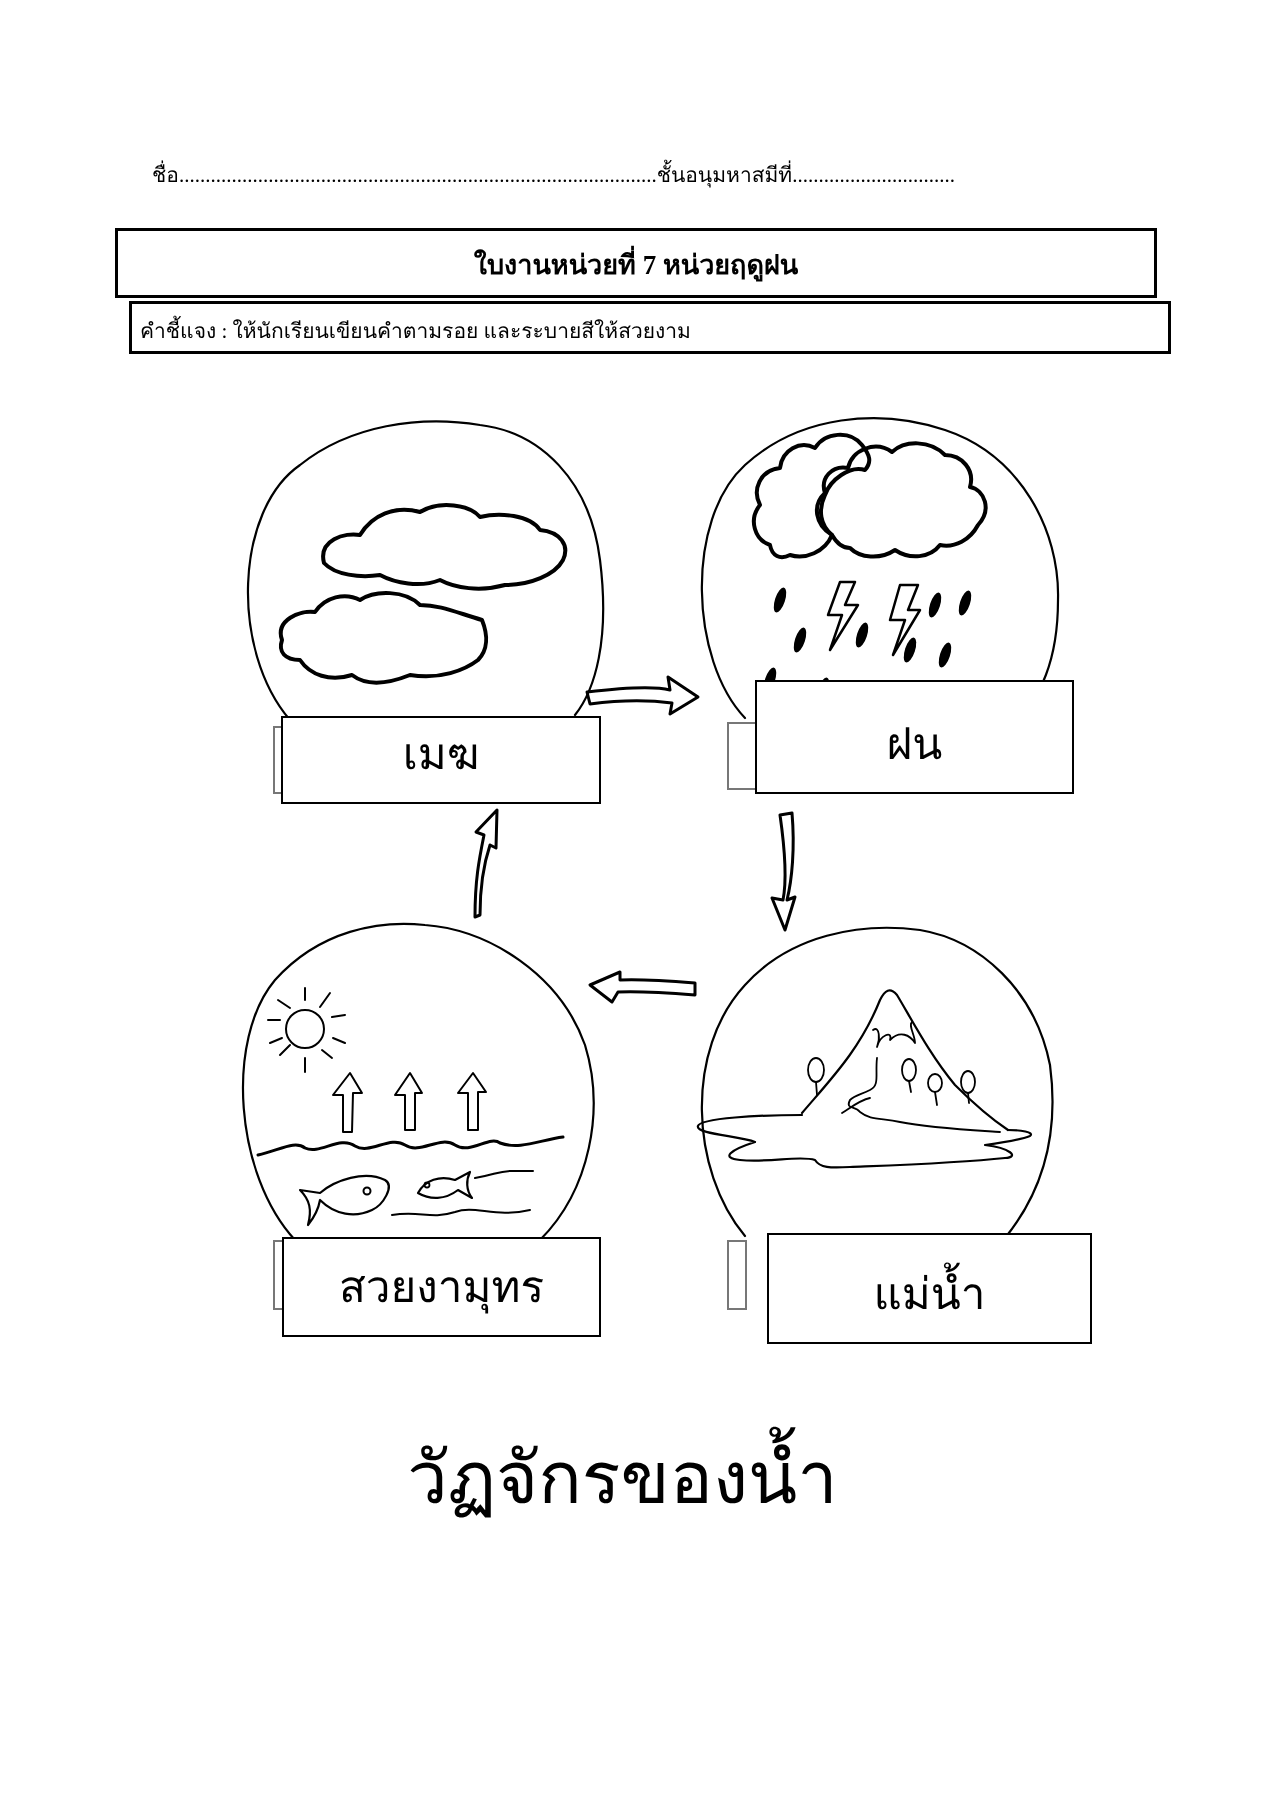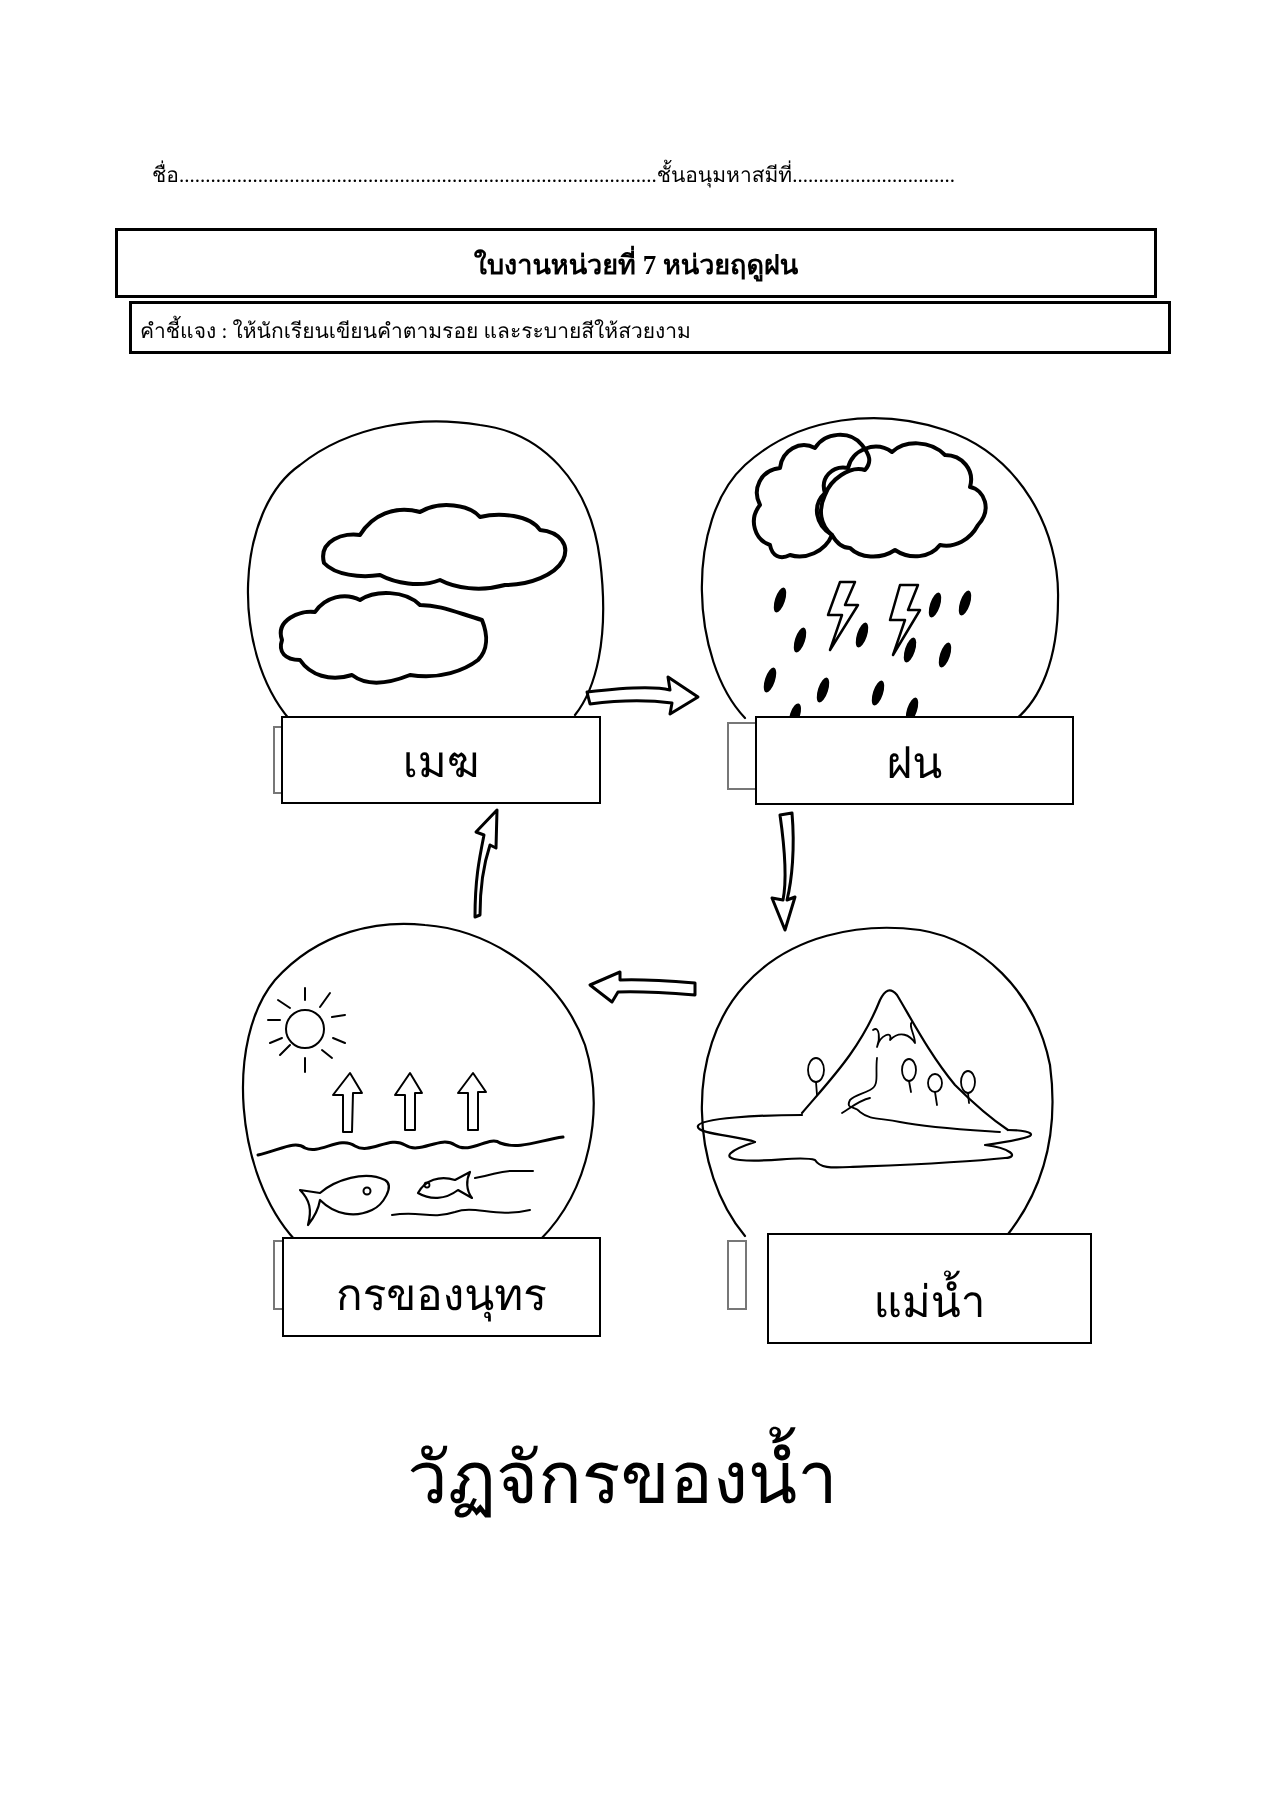--- a/index.html
+++ b/index.html
@@ -22,21 +22,21 @@
                font-size:27px; font-weight:bold; font-family:"Liberation Serif","DejaVu Serif",serif; }
   .hdr-instr { position:absolute; left:8px; top:10px; font-size:21px;
                font-family:"Liberation Serif","DejaVu Serif",serif; white-space:nowrap; }
 
   
   .diagram { left:0; top:0; width:1273px; height:1800px; }
 
   .label-box { border:2.5px solid #000; background:#fff; box-sizing:border-box;
                display:flex; align-items:flex-end; justify-content:center;
                font-family:"DejaVu Sans","Liberation Sans",sans-serif; font-size:44px;
-               padding-bottom:6px; }
+               padding-bottom:14px; }
   .label-shadow { border:2px solid #777; background:#fff; box-sizing:border-box; }
 
   .cycle-title { left:0; width:1245px; top:1420px; text-align:center;
                  font-family:Liberation Sans, sans-serif; font-size:72px; }
 </style>
 </head>
 <body>
 
 <div class="abs name-line">
   <span>ชื่อ</span><span class="dots">...........................................................................................</span><span>ชั้นอนุมหาสมีที่</span><span class="dots">...............................</span>
@@ -147,27 +147,27 @@
     </g>
   </g>
 </svg>
 
 <div class="abs label-shadow" style="left:273px;top:726px;width:16px;height:68px;"></div>
 <div class="abs label-box" style="left:281px;top:716px;width:320px;height:88px;">
   <span>เมฆ</span>
 </div>
 
 <div class="abs label-shadow" style="left:727px;top:722px;width:32px;height:68px;"></div>
-<div class="abs label-box" style="left:755px;top:716px;width:319px;height:89px;">
+<div class="abs label-box" style="left:755px;top:680px;width:319px;height:114px;">
   <span>ฝน</span>
 </div>
 
 <div class="abs label-shadow" style="left:273px;top:1240px;width:16px;height:70px;"></div>
 <div class="abs label-box" style="left:282px;top:1237px;width:319px;height:100px;">
-  <span>กรของนุทร</span>
+  <span>สวยงามุทร</span>
 </div>
 
 <div class="abs label-shadow" style="left:727px;top:1240px;width:20px;height:70px;"></div>
 <div class="abs label-box" style="left:743px;top:1233px;width:325px;height:111px;margin-left:24px;">
   <span>แม่น้ำ</span>
 </div>
 
 <div class="abs cycle-title">วัฏจักรของน้ำ</div>
 
 </body></html>

